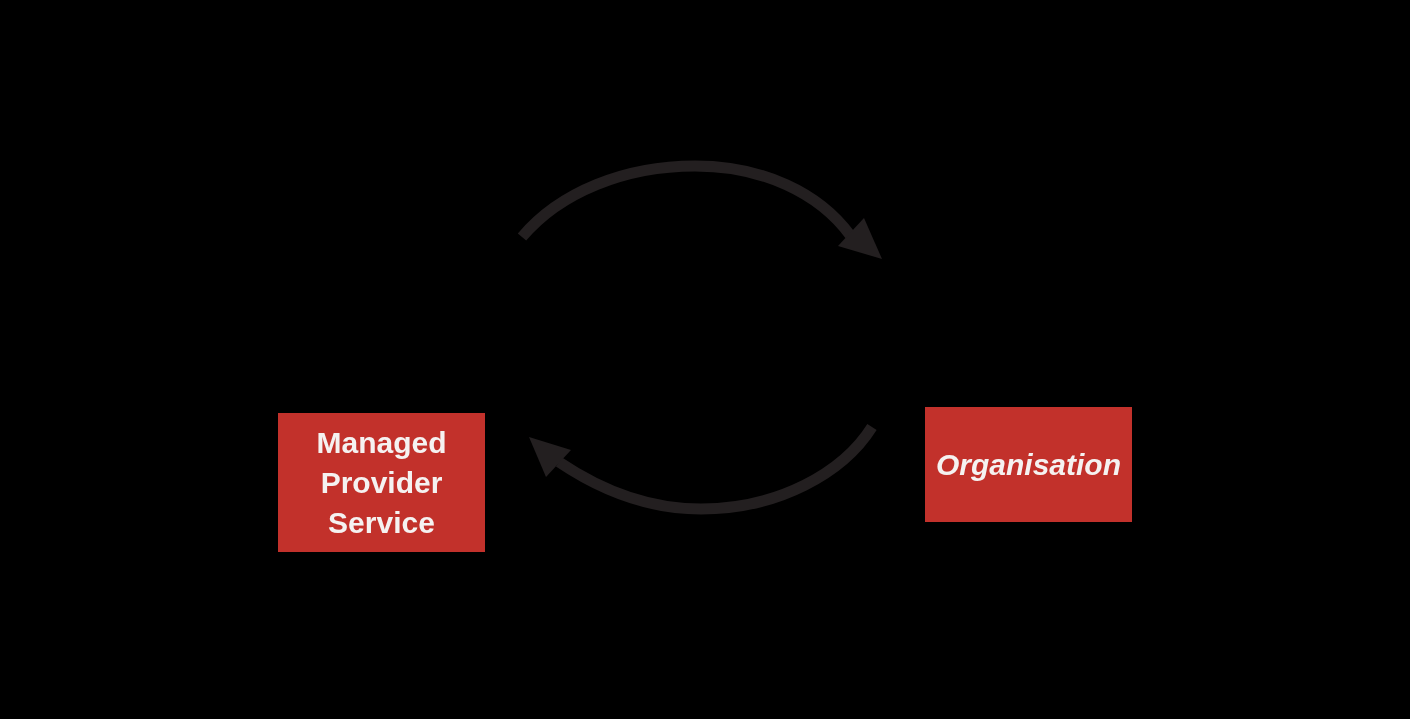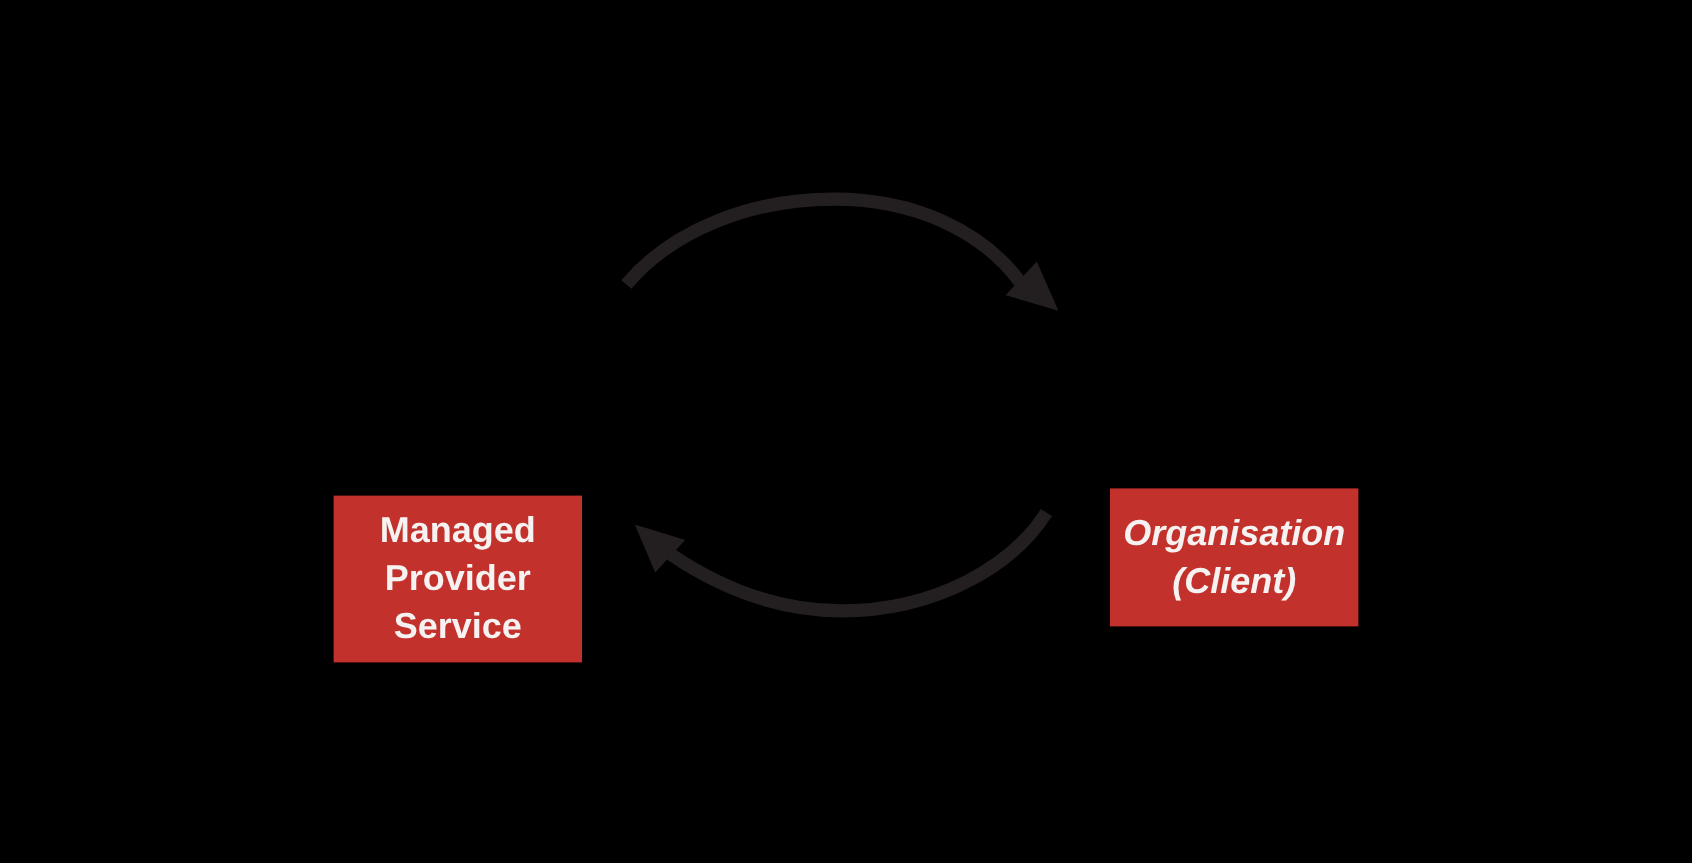--- a/index.html
+++ b/index.html
@@ -70,16 +70,15 @@
   </svg>
 
   <div class="node node-msp">
     <span class="line">Managed</span>
     <span class="line">Provider</span>
     <span class="line">Service</span>
   </div>
 
   <div class="node node-client">
     <span class="line">Organisation</span>
-    <span class="line">(Client)</span>
   </div>
 
 </div>
 
 </body></html>

